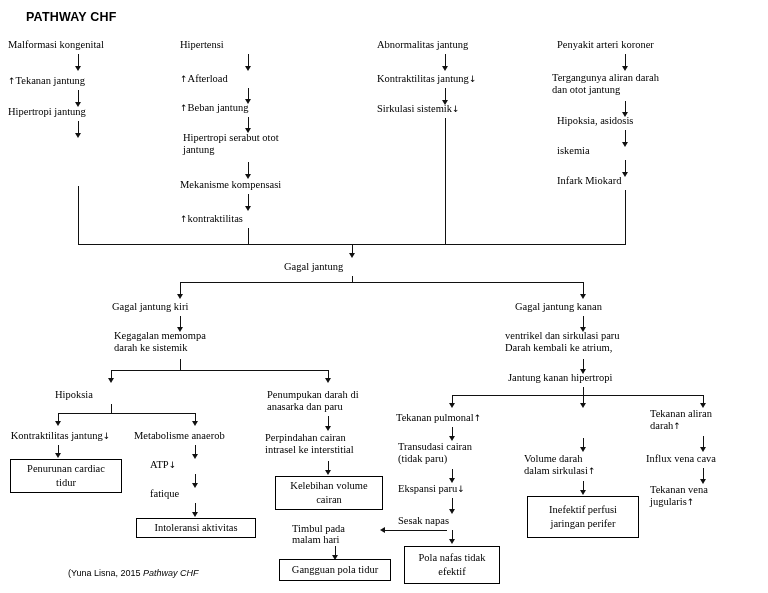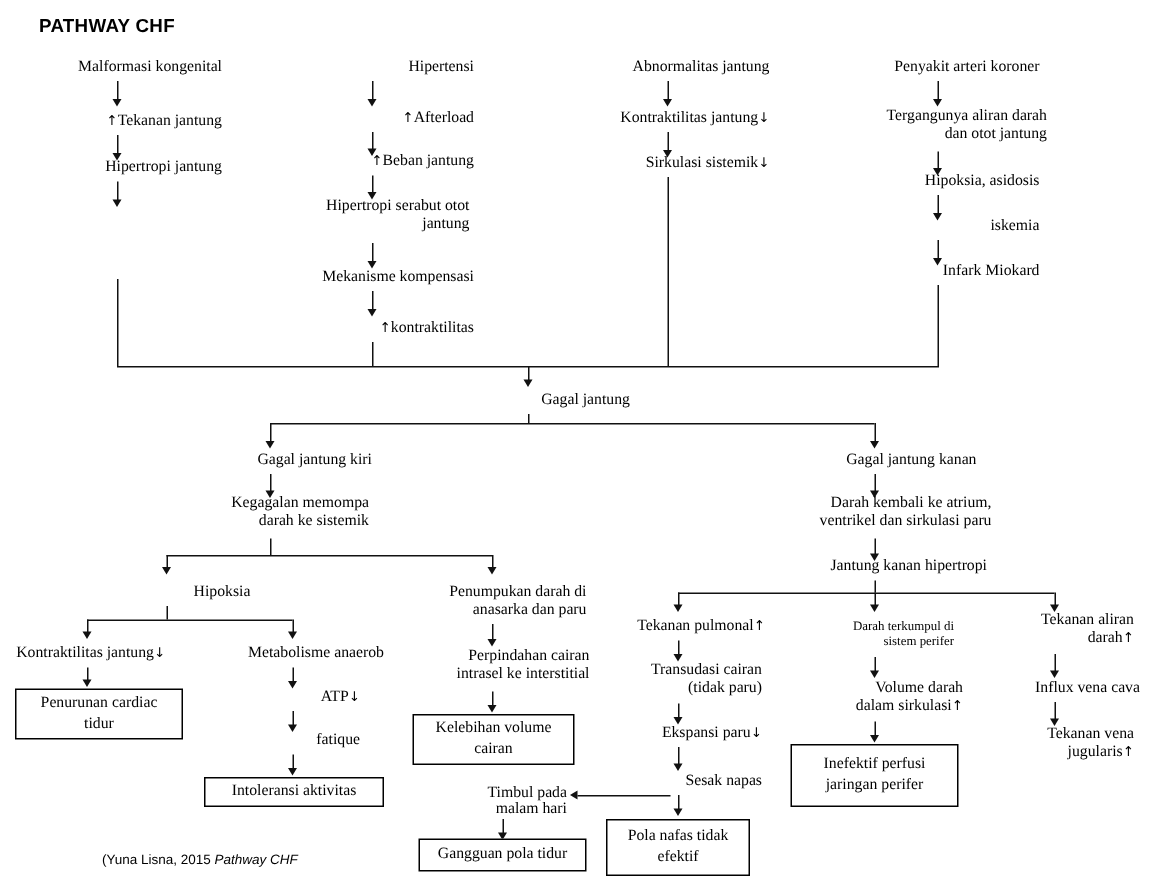--- a/index.html
+++ b/index.html
@@ -11,21 +11,21 @@
   #canvas{
     position:relative;
     width:768px;
     height:593px;
     background:#ffffff;
     overflow:hidden;
   }
   
   .node{
     position:absolute;
-    text-align:right;
+    text-align:left;
     line-height:1.18;
     font-size:10.5px;
     color:#000;
     white-space:nowrap;
   }
   .node.wrap{white-space:normal;}
   .title{
     position:absolute;
     font-family:"Liberation Sans", sans-serif;
     font-weight:bold;
@@ -271,22 +271,22 @@
   <div class="boxed" style="left:279px; top:559px; width:112px; height:22px;">Gangguan pola tidur</div>
 
   <div class="hline" style="left:385px; top:530px; width:62px;"></div>
   <div class="arrowleft" style="left:380px; top:527px;"></div>
 
   <div class="node" style="left:515px; top:301px; width:136px;">Gagal jantung kanan</div>
   <div class="vline" style="left:583px; top:316px; height:12px;"></div>
   <div class="arrowdown" style="left:580px; top:327px;"></div>
 
   <div class="node wrap" style="left:505px; top:330px; width:156px;">
+    <div>ventrikel dan sirkulasi paru</div>
     <div>Darah kembali ke atrium,</div>
-    <div>ventrikel dan sirkulasi paru</div>
   </div>
   <div class="vline" style="left:583px; top:359px; height:11px;"></div>
   <div class="arrowdown" style="left:580px; top:369px;"></div>
 
   <div class="node" style="left:508px; top:372px; width:150px;">Jantung  kanan  hipertropi</div>
   <div class="vline" style="left:583px; top:387px; height:8px;"></div>
 
   <div class="hline" style="left:452px; top:395px; width:251px;"></div>
   <div class="vline" style="left:452px; top:395px; height:9px;"></div>
   <div class="arrowdown" style="left:449px; top:403px;"></div>
@@ -318,24 +318,20 @@
   <div class="vline" style="left:452px; top:530px; height:10px;"></div>
   <div class="arrowdown" style="left:449px; top:539px;"></div>
 
   <div class="boxed" style="left:404px; top:546px; width:96px; height:38px;">
     <div>
       <div>Pola nafas tidak</div>
       <div>efektif</div>
     </div>
   </div>
 
-  <div class="node wrap tiny" style="left:530px; top:412px; width:106px;">
-    <div>Darah terkumpul di</div>
-    <div>sistem perifer</div>
-  </div>
   <div class="vline" style="left:583px; top:438px; height:10px;"></div>
   <div class="arrowdown" style="left:580px; top:447px;"></div>
 
   <div class="node wrap" style="left:524px; top:453px; width:118px;">
     <div>Volume darah</div>
     <div><span>dalam  sirkulasi</span><span class="ua">↑</span></div>
   </div>
   <div class="vline" style="left:583px; top:481px; height:10px;"></div>
   <div class="arrowdown" style="left:580px; top:490px;"></div>
 

